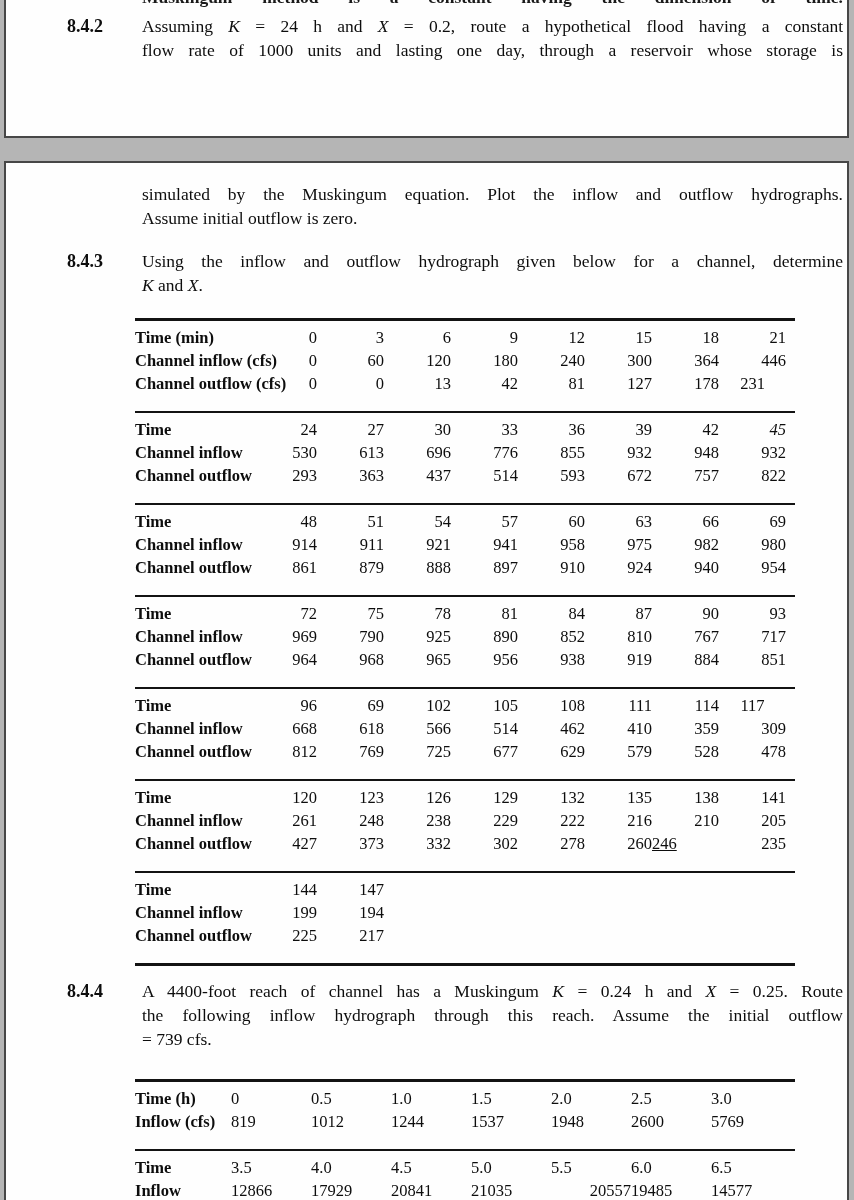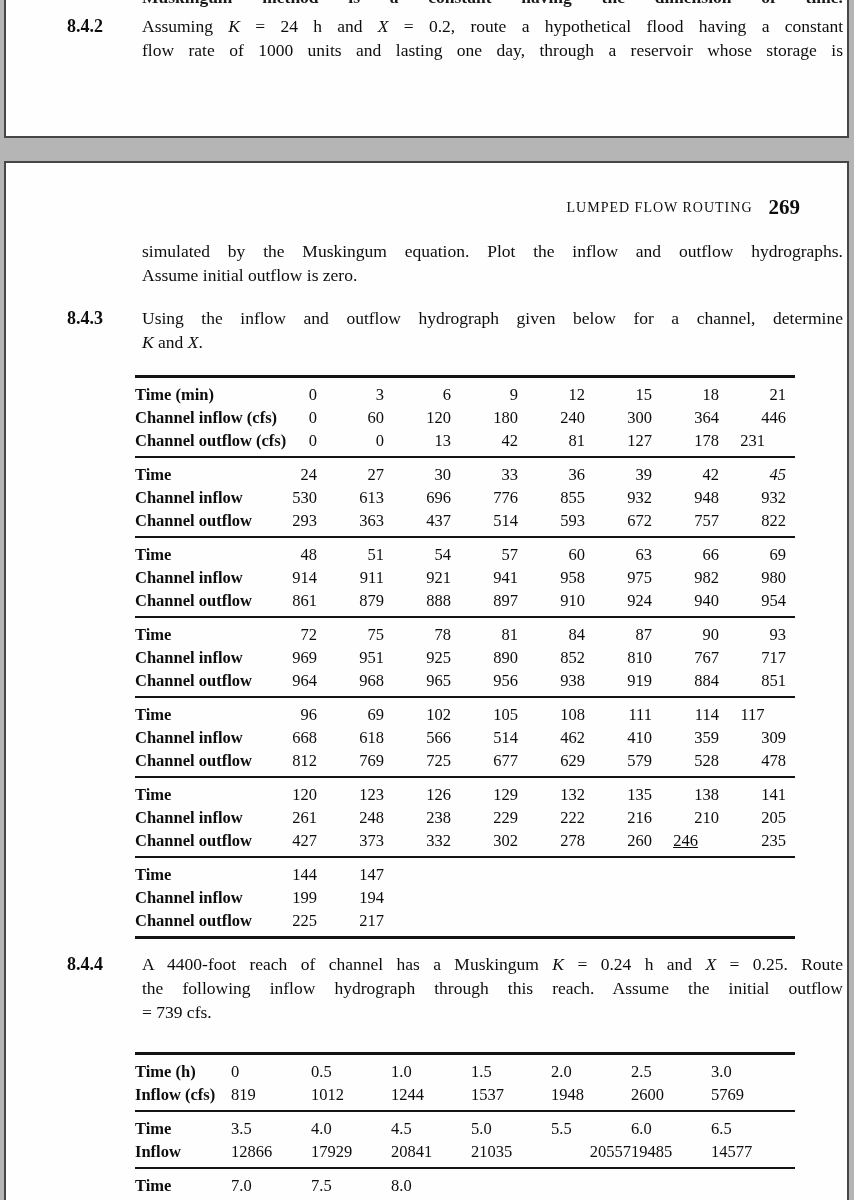--- a/index.html
+++ b/index.html
@@ -28,21 +28,21 @@
   .jl{text-align:justify;text-align-last:justify;}
   .mv{font-style:italic;}
 
   .runhead{margin-top:32px;padding-right:47px;text-align:right;white-space:nowrap;}
   .runtitle{font-size:14px;letter-spacing:1px;font-weight:400;vertical-align:2px;}
   .pageno{font-size:21px;font-weight:bold;margin-left:16px;}
 
   .bodypara{margin:19px 0 0 136px;width:701px;font-size:17.5px;line-height:24px;}
 
   .ptable{margin-left:129px;width:660px;font-size:16.5px;}
-  .ptable .tblock{border-top:2px solid #131313;padding:5px 0 4px 0;}
+  .ptable .tblock{border-top:2px solid #131313;padding:5px 0 16px 0;}
   .ptable .tblock:first-child{border-top:3px solid #131313;}
   .ptable{border-bottom:3px solid #131313;}
   .trow{display:flex;line-height:23px;}
   .tlabel{font-weight:bold;white-space:nowrap;flex:0 0 auto;}
   .tcell{flex:0 0 auto;white-space:nowrap;}
 
   .mt843{margin-top:19px;}
   .mt-table1{margin-top:21px;}
   .mt844{margin-top:13px;}
   .mt-table2{margin-top:28px;}
@@ -56,23 +56,20 @@
   </div>
   <div class="prob" style="margin-top:6px;">
     <div class="pnum">8.4.2</div>
     <div class="jl"><span>Assuming </span><span class="mv">K</span><span> = 24 h and </span><span class="mv">X</span><span> = 0.2, route a hypothetical flood having a constant</span></div>
     <div class="jl">flow rate of 1000 units and lasting one day, through a reservoir whose storage is</div>
   </div>
 </div>
 
 <div class="sheet sheet-main">
 
-  <div class="runhead">
-    <span class="runtitle">LUMPED FLOW ROUTING</span><span class="pageno">269</span>
-  </div>
 
   <div class="bodypara">
     <div class="jl">simulated by the Muskingum equation. Plot the inflow and outflow hydrographs.</div>
     <div>Assume initial outflow is zero.</div>
   </div>
 
   <div class="prob mt843">
     <div class="pnum">8.4.3</div>
     <div class="jl">Using the inflow and outflow hydrograph given below for a channel, determine</div>
     <div><span class="mv">K</span><span> and </span><span class="mv">X</span><span>.</span></div>
@@ -192,21 +189,21 @@
           <div class="tcell" style="width: 67px; text-align: right;">78</div>
           <div class="tcell" style="width: 67px; text-align: right;">81</div>
           <div class="tcell" style="width: 67px; text-align: right;">84</div>
           <div class="tcell" style="width: 67px; text-align: right;">87</div>
           <div class="tcell" style="width: 67px; text-align: right;">90</div>
           <div class="tcell" style="width: 67px; text-align: right;">93</div>
         </div>
         <div class="trow">
           <div class="tlabel" style="width: 115px;">Channel inflow</div>
           <div class="tcell" style="width: 67px; text-align: right;">969</div>
-          <div class="tcell" style="width: 67px; text-align: right;">951</div>
+          <div class="tcell" style="width: 67px; text-align: right;">790</div>
           <div class="tcell" style="width: 67px; text-align: right;">925</div>
           <div class="tcell" style="width: 67px; text-align: right;">890</div>
           <div class="tcell" style="width: 67px; text-align: right;">852</div>
           <div class="tcell" style="width: 67px; text-align: right;">810</div>
           <div class="tcell" style="width: 67px; text-align: right;">767</div>
           <div class="tcell" style="width: 67px; text-align: right;">717</div>
         </div>
         <div class="trow">
           <div class="tlabel" style="width: 115px;">Channel outflow</div>
           <div class="tcell" style="width: 67px; text-align: right;">964</div>
@@ -278,21 +275,21 @@
           <div class="tcell" style="width: 67px; text-align: right;">205</div>
         </div>
         <div class="trow">
           <div class="tlabel" style="width: 115px;">Channel outflow</div>
           <div class="tcell" style="width: 67px; text-align: right;">427</div>
           <div class="tcell" style="width: 67px; text-align: right;">373</div>
           <div class="tcell" style="width: 67px; text-align: right;">332</div>
           <div class="tcell" style="width: 67px; text-align: right;">302</div>
           <div class="tcell" style="width: 67px; text-align: right;">278</div>
           <div class="tcell" style="width: 67px; text-align: right;">260</div>
-          <div class="tcell" style="width: 67px; text-align: center; text-decoration: underline;">246</div>
+          <div class="tcell" style="width: 67px; text-align: left; text-decoration: underline;">246</div>
           <div class="tcell" style="width: 67px; text-align: right;">235</div>
         </div>
       </div>
       <div class="tblock">
         <div class="trow">
           <div class="tlabel" style="width: 115px;">Time</div>
           <div class="tcell" style="width: 67px; text-align: right;">144</div>
           <div class="tcell" style="width: 67px; text-align: right;">147</div>
         </div>
         <div class="trow">

